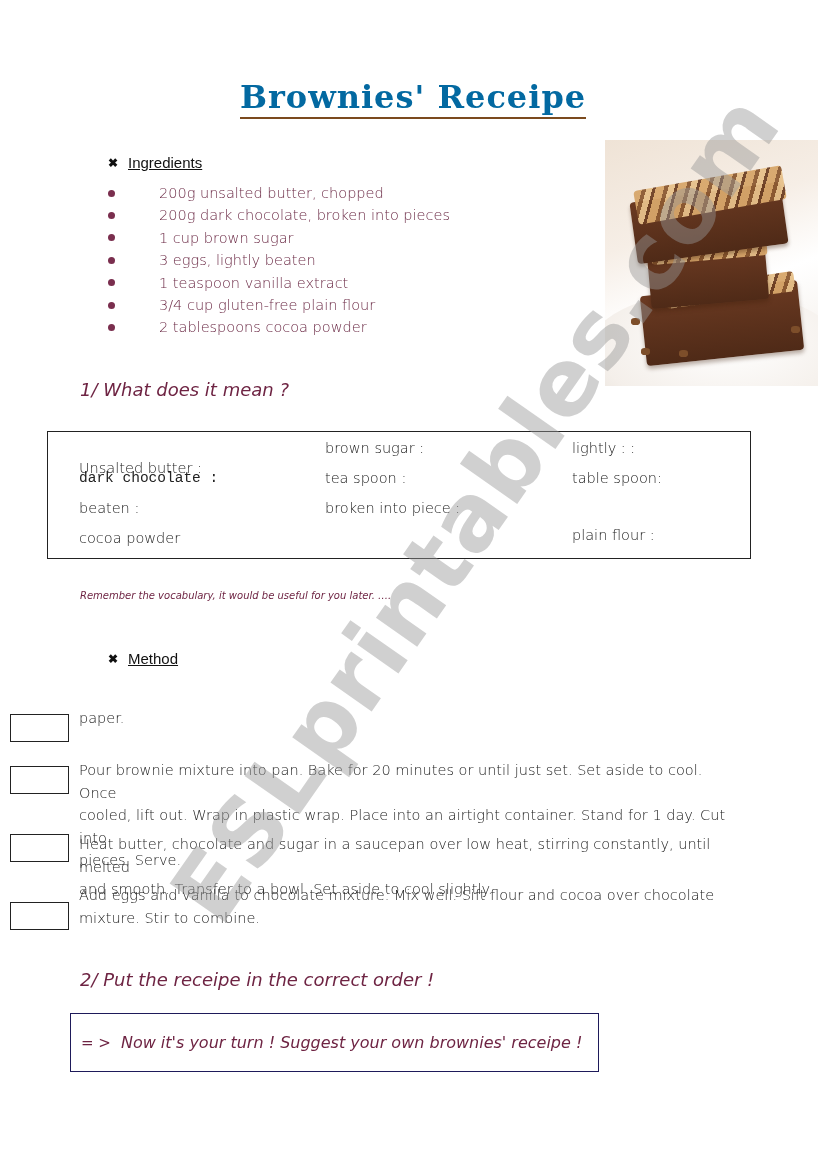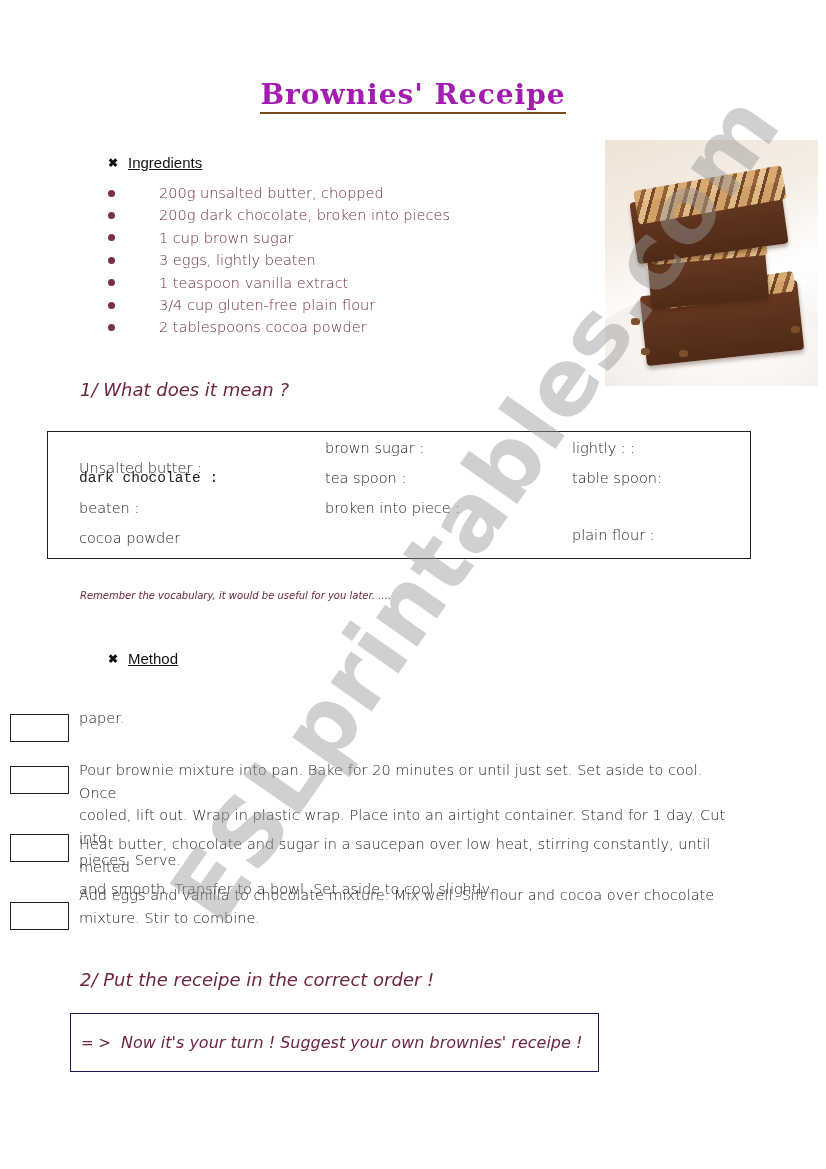--- a/index.html
+++ b/index.html
@@ -6,21 +6,21 @@
     body {
       width: 826px; height: 1169px; position: relative; overflow: hidden;
       font-family: "DejaVu Sans", sans-serif; color: #1a1a1a;
     }
     .abs { position: absolute; }
 
     
     .title {
       left: 0; width: 826px; top: 78px; text-align: center;
       font-family: "DejaVu Serif", serif; font-weight: bold;
-      font-size: 28px; letter-spacing: 1px; color: #a21caf;
+      font-size: 32px; letter-spacing: 1px; color: #0369a1;
     }
     .title span {
       border-bottom: 2px solid #7b4a1e; padding-bottom: 1px;
     }
 
     
     .section-head {
       font-family: "Liberation Sans", sans-serif; font-size: 15px; color: #111;
       display: flex; align-items: center;
     }

